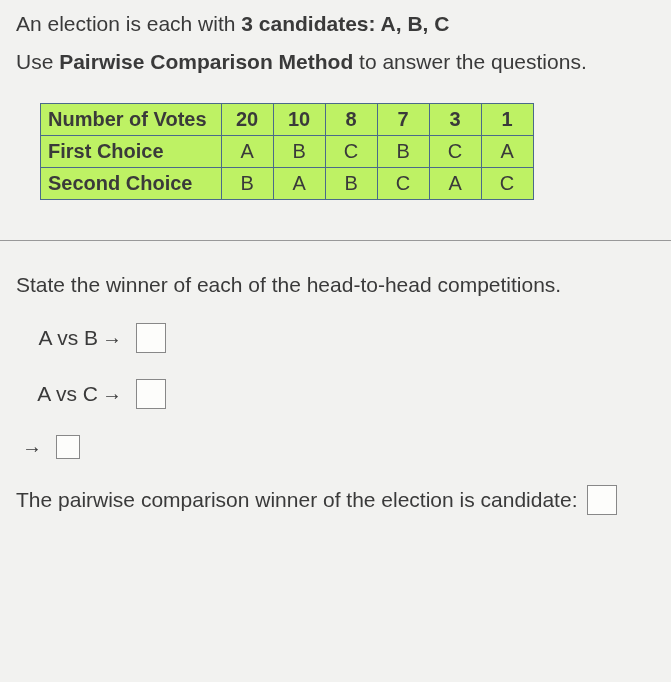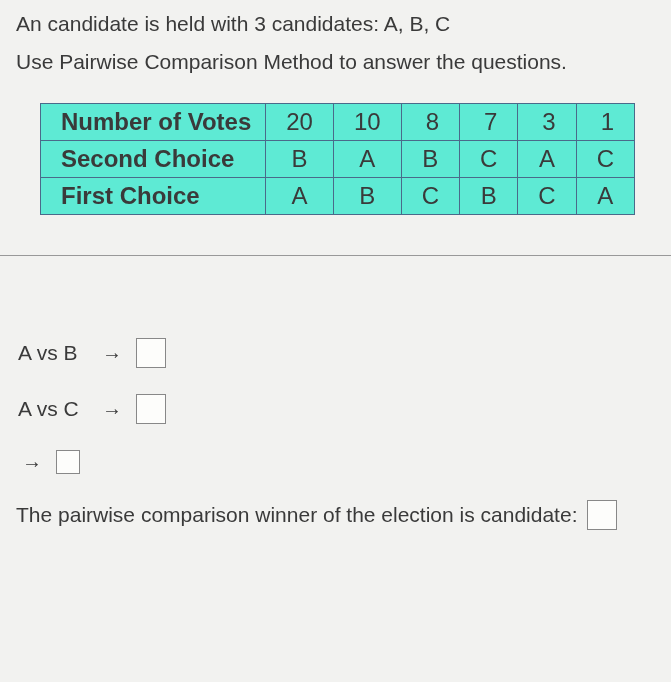--- a/index.html
+++ b/index.html
@@ -7,55 +7,55 @@
       width: 671px;
       height: 682px;
       background: #f2f2f0;
       font-family: Arial, Helvetica, sans-serif;
       color: #3a3a3a;
       padding: 12px 16px;
       position: relative;
     }
     .line1 { font-size: 21px; margin-bottom: 14px; }
     .line2 { font-size: 21px; margin-bottom: 29px; }
-    .bold { font-weight: normal; text-align: right; }
+    .bold { font-weight: bold; }
     table {
       border-collapse: collapse;
       margin-left: 24px;
       margin-bottom: 40px;
     }
     td {
       border: 1.5px solid #4a6a8a;
-      padding: 4px 20px;
-      font-size: 24px;
+      padding: 4px 7px;
+      font-size: 20px;
       text-align: center;
       min-width: 52px;
       height: 32px;
-      background: #5eead4;
+      background: #bef264;
     }
     td.rowlabel {
       text-align: left;
       font-weight: bold;
       padding-right: 14px;
       min-width: 170px;
     }
     hr.divider {
       border: none;
       border-top: 1px solid #999;
       margin: 0 -16px 28px -16px;
     }
     .prompt { font-size: 21px; line-height: 1.5; margin-bottom: 22px; }
     .matchrow {
       display: flex;
       align-items: center;
       font-size: 21px;
       margin-bottom: 26px;
       margin-left: 2px;
     }
-    .matchlabel { width: 80px; }
+    .matchlabel { width: 80px; text-align: right; }
     .arrow { margin: 0 14px 0 4px; font-size: 20px; }
     .inputbox {
       width: 30px;
       height: 30px;
       border: 1.5px solid #888;
       background: #fdfdfb;
       display: inline-block;
     }
     .inputbox.small { width: 24px; height: 24px; }
     .finalrow {
@@ -63,62 +63,62 @@
       display: flex;
       align-items: center;
       gap: 10px;
       margin-top: 8px;
     }
   </style>
 </head>
 <body>
 
 <div class="line1">
-  <span>An candidate is held with </span><span class="bold">3 candidates: A, B, C</span>
+  <span>An election is each with </span><span class="bold">3 candidates: A, B, C</span>
 </div>
 <div class="line2">
   <span>Use </span><span class="bold">Pairwise Comparison Method</span><span> to answer the questions.</span>
 </div>
 
 <table>
   <tbody>
       <tr>
     <td class="rowlabel">Number of Votes</td>
     <td class="bold">20</td>
     <td class="bold">10</td>
     <td class="bold">8</td>
     <td class="bold">7</td>
     <td class="bold">3</td>
     <td class="bold">1</td>
   </tr>
   <tr>
+    <td class="rowlabel">First Choice</td>
+    <td>A</td>
+    <td>B</td>
+    <td>C</td>
+    <td>B</td>
+    <td>C</td>
+    <td>A</td>
+  </tr>
+  <tr>
     <td class="rowlabel">Second Choice</td>
     <td>B</td>
     <td>A</td>
     <td>B</td>
     <td>C</td>
     <td>A</td>
     <td>C</td>
   </tr>
-  <tr>
-    <td class="rowlabel">First Choice</td>
-    <td>A</td>
-    <td>B</td>
-    <td>C</td>
-    <td>B</td>
-    <td>C</td>
-    <td>A</td>
-  </tr>
 </tbody>
   </table>
 
 <hr class="divider">
 
 <div class="prompt">
-  <br>
+  <span>State the winner of each of the head-to-head competitions.</span><br>
 </div>
 
 <div class="matchrow">
   <span class="matchlabel">A vs B</span>
   <span class="arrow">→</span>
   <span class="inputbox"></span>
 </div>
 
 <div class="matchrow">
   <span class="matchlabel">A vs C</span>

